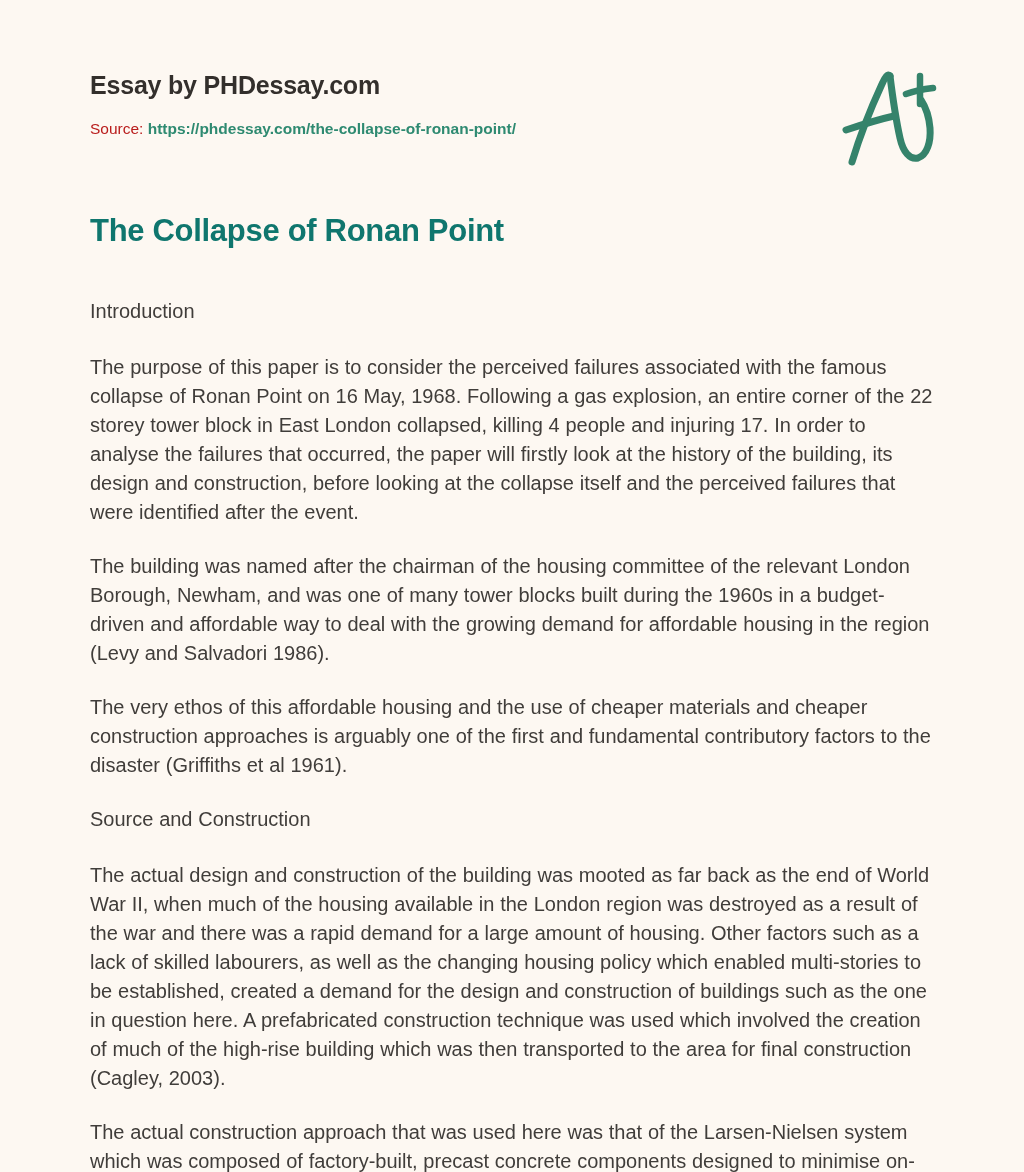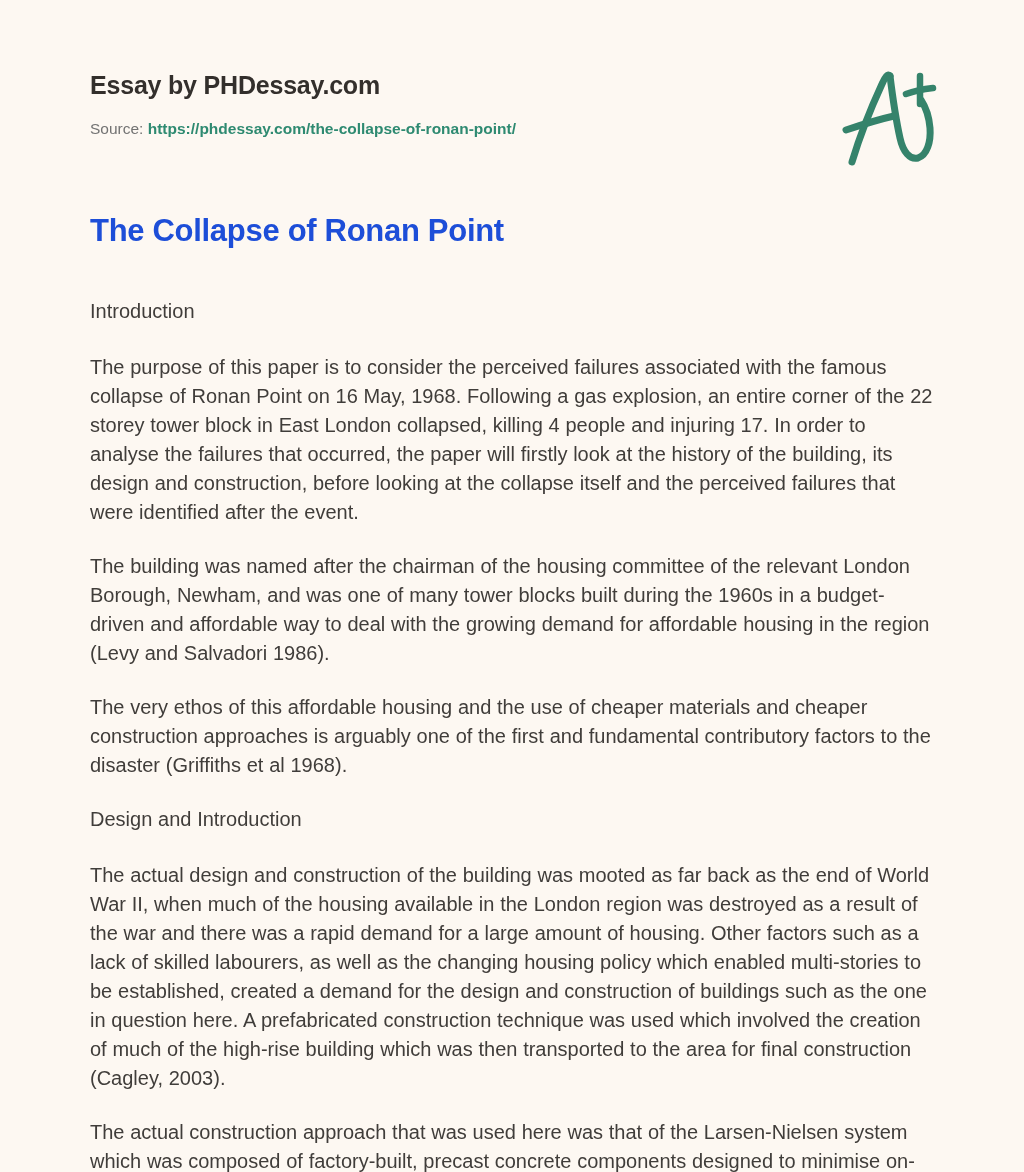--- a/index.html
+++ b/index.html
@@ -43,21 +43,21 @@
     white-space: nowrap;
   }
 
   .source-line {
     margin-top: 18px;
     font-size: 15.5px;
     line-height: 1.4;
     white-space: nowrap;
   }
   .source-label {
-    color: #737373;
+    color: #b91c1c;
     margin-top: 48px;
   }
   .source-url {
     color: #2e8a71;
     text-decoration: none;
     font-weight: bold;
   }
 
   
   .logo {
@@ -77,21 +77,21 @@
   .article {
     position: absolute;
     left: 90px;
     top: 212px;
     width: 848px;
   }
 
   .doc-title {
     font-size: 31px;
     font-weight: bold;
-    color: #1d4ed8;
+    color: #0f766e;
     letter-spacing: -0.3px;
     line-height: 1.25;
     margin: 0 0 46px 0;
   }
 
   .block {
     font-size: 20px;
     line-height: 29px;
     color: #403d3a;
     margin: 0 0 25px 0;
@@ -137,20 +137,20 @@
       </g>
     </svg>
   </div>
 
   <div class="article">
     <h1 class="doc-title">The Collapse of Ronan Point</h1>
     <div id="blocks">
         <div class="block section-heading">Introduction</div>
         <div class="block">The purpose of this paper is to consider the perceived failures associated with the famous collapse of Ronan Point on 16 May, 1968. Following a gas explosion, an entire corner of the 22 storey tower block in East London collapsed, killing 4 people and injuring 17. In order to analyse the failures that occurred, the paper will firstly look at the history of the building, its design and construction, before looking at the collapse itself and the perceived failures that were identified after the event.</div>
         <div class="block">The building was named after the chairman of the housing committee of the relevant London Borough, Newham, and was one of many tower blocks built during the 1960s in a budget-driven and affordable way to deal with the growing demand for affordable housing in the region (Levy and Salvadori 1986).</div>
-        <div class="block">The very ethos of this affordable housing and the use of cheaper materials and cheaper construction approaches is arguably one of the first and fundamental contributory factors to the disaster (Griffiths et al 1968).</div>
-        <div class="block section-heading">Design and Introduction</div>
+        <div class="block">The very ethos of this affordable housing and the use of cheaper materials and cheaper construction approaches is arguably one of the first and fundamental contributory factors to the disaster (Griffiths et al 1961).</div>
+        <div class="block section-heading">Source and Construction</div>
         <div class="block">The actual design and construction of the building was mooted as far back as the end of World War II, when much of the housing available in the London region was destroyed as a result of the war and there was a rapid demand for a large amount of housing. Other factors such as a lack of skilled labourers, as well as the changing housing policy which enabled multi-stories to be established, created a demand for the design and construction of buildings such as the one in question here. A prefabricated construction technique was used which involved the creation of much of the high-rise building which was then transported to the area for final construction (Cagley, 2003).</div>
         <div class="block">The actual construction approach that was used here was that of the Larsen-Nielsen system which was composed of factory-built, precast concrete components designed to minimise on-site construction work. Walls, floors and stairways are all precast. “All units, installed one-story high are load bearing” (ENR, 1968 at p.54). Although this system was tried and tested, the approach was not designed to be used in a building of more than 6 storeys high. However, the building of this tower block was 22 storeys high and there was no recognition, at the construction phase, that this could potentially jeopardise the validity of the construction technique. The basic construction approach involved a precast concrete structure frame, with each floor of the multi-storey building being supported by the load-bearing walls directly beneath each other, floor upon floor (Bignell et al 1977).</div>
       </div>
   </div>
 
 </div>
 
 </body></html>

